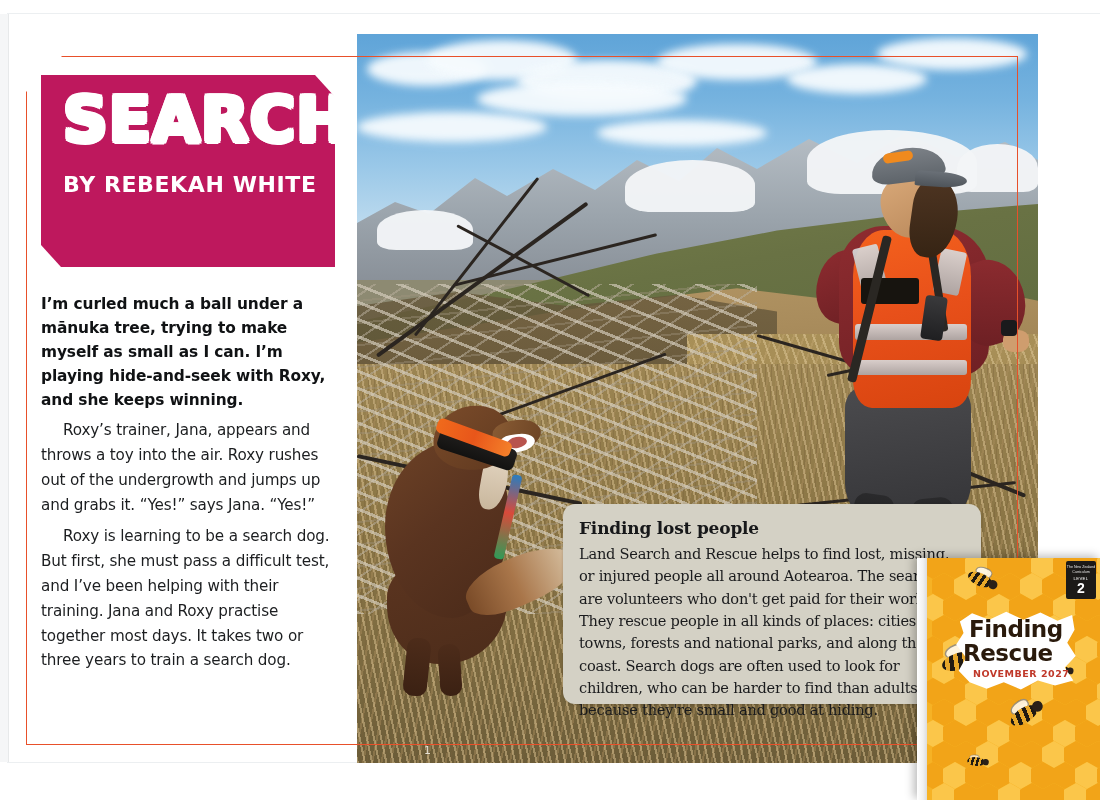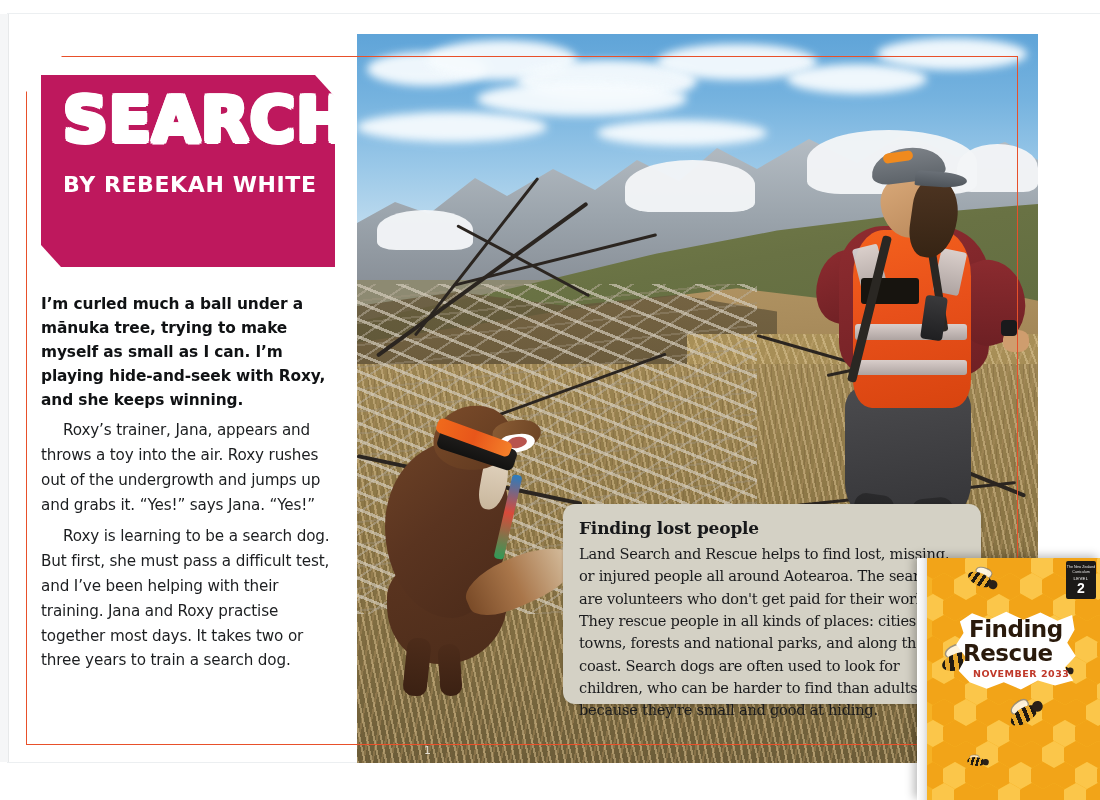--- a/index.html
+++ b/index.html
@@ -678,21 +678,21 @@
     </div>
     <div class="bee" style="left:44px; top:196px; transform:rotate(6deg) scale(0.8);">
       <div class="bee-wing2"></div>
         <div class="bee-body"></div>
         <div class="bee-head"></div>
     </div>
 
     <div class="thumb-burst"></div>
     <div class="thumb-t1">Finding</div>
     <div class="thumb-t2">Rescue</div>
-    <div class="thumb-date">NOVEMBER 2033</div>
+    <div class="thumb-date">NOVEMBER 2027</div>
 
     <div class="badge">
       <div class="badge-top">The New Zealand Curriculum</div>
       <div class="badge-lvl">LEVEL</div>
       <div class="badge-num">2</div>
     </div>
   </div>
 
 </div>
 

